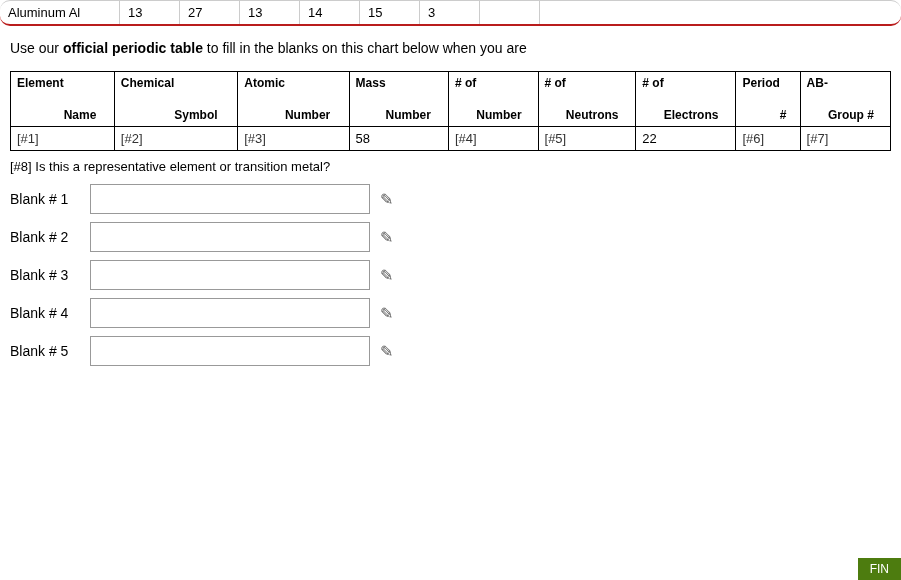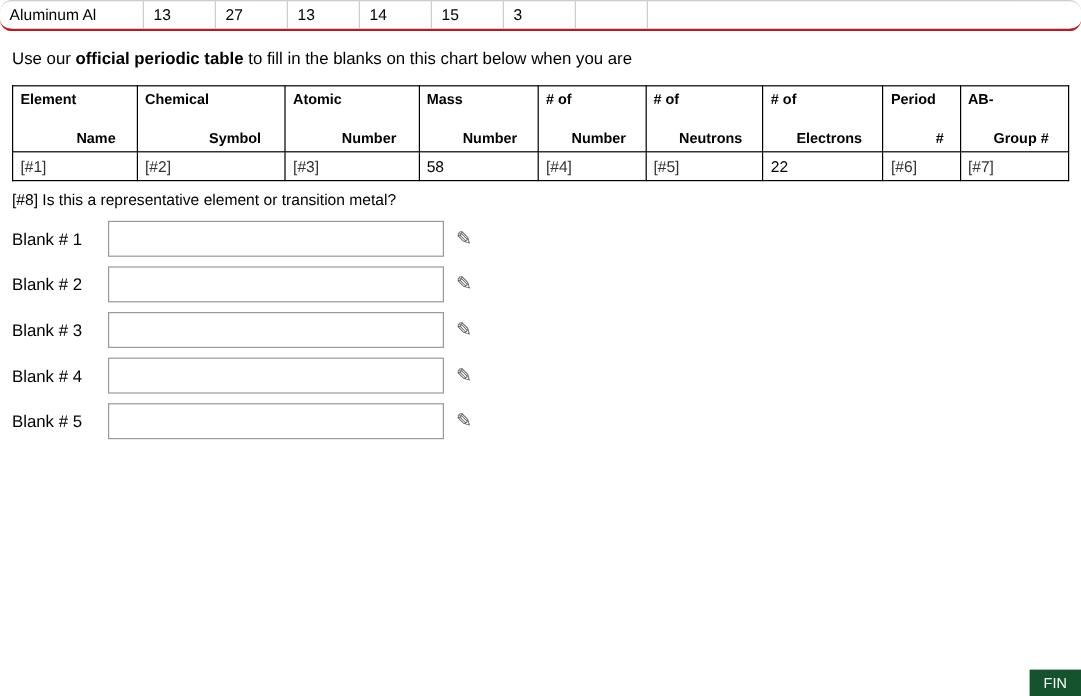--- a/index.html
+++ b/index.html
@@ -95,21 +95,21 @@
     }
     .blank-arrow {
       font-size: 16px;
       color: #555;
     }
 
     .footer-bar {
       position: fixed;
       bottom: 0;
       right: 0;
-      background: #14532d;
+      background: #4d7c0f;
       color: #fff;
       padding: 4px 12px;
       font-size: 12px;
     }
   </style>
 </head>
 <body>
 
 <div class="top-row">
   <div class="cell">Aluminum Al</div>

